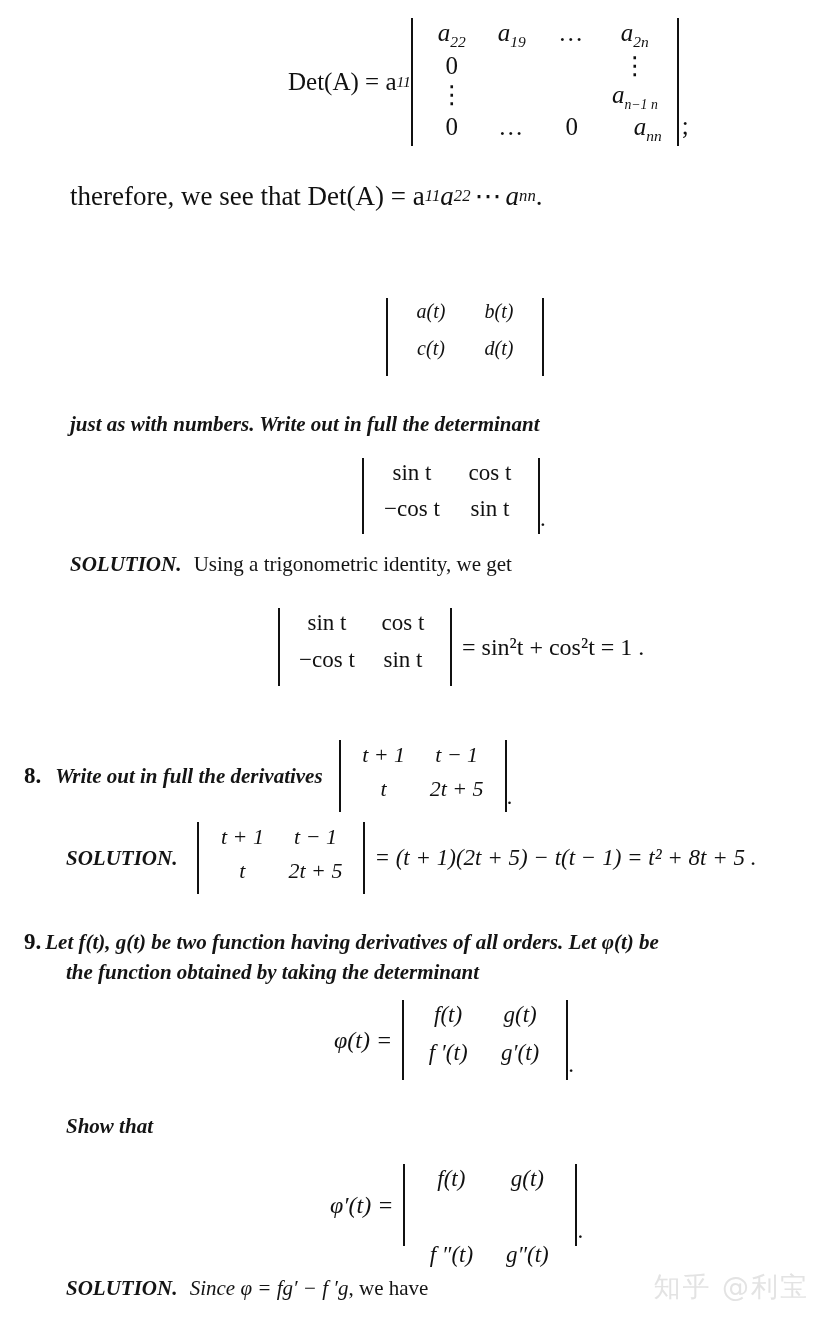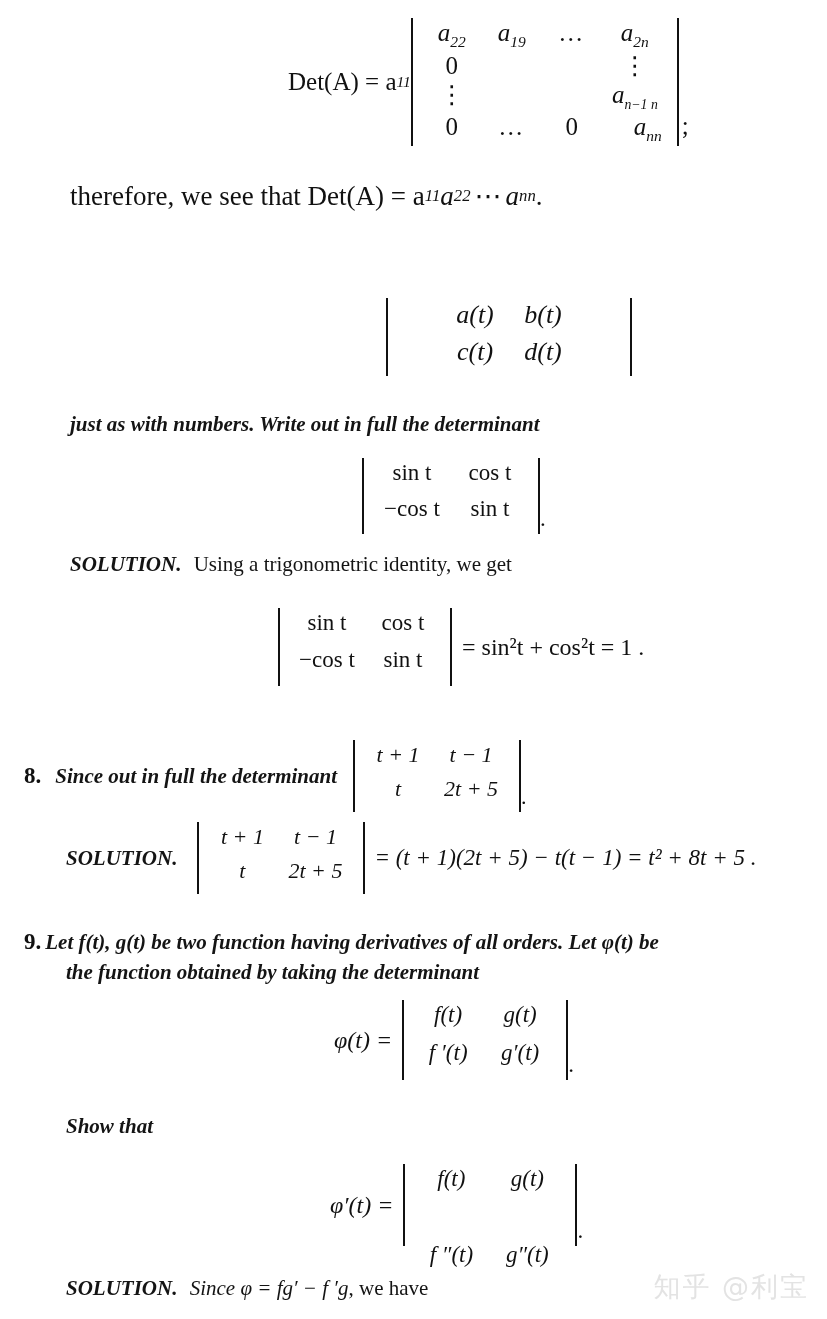--- a/index.html
+++ b/index.html
@@ -156,21 +156,21 @@
         <sub>22</sub>
         <span style="padding:0 4px;">⋯</span>
         <span class="mi">a</span>
         <sub>nn</sub>
         <span>.</span>
     </span>
   </div>
 
 
   <div class="blk" style="left:386px; top:298px;">
-    <span class="det" style="height:78px; font-size:26px;gap:44px;">
+    <span class="det" style="height:78px; font-size:20px;">
       <span class="bar"></span>
       <span class="det-body" style="display:flex; flex-direction:column; justify-content:center;">
         <span class="row" style="height:38px;">
           <span class="cell mi" style="width:56px;">a(t)</span>
           <span class="cell mi" style="width:56px;">b(t)</span>
         </span>
         <span class="row" style="height:38px;">
           <span class="cell mi" style="width:56px;">c(t)</span>
           <span class="cell mi" style="width:56px;">d(t)</span>
         </span>
@@ -220,21 +220,21 @@
         </span>
         <span class="bar"></span>
       </span>
       <span style="font-size:24px; margin-left:6px;">= sin²t + cos²t = 1 .</span>
     </span>
   </div>
 
   <div class="blk" style="left:24px; top:740px;">
     <span class="eqline">
       <span class="num-label">8.</span>
-      <span class="body-text ital" style="margin-left:10px;">Since out in full the determinant</span>
+      <span class="body-text ital" style="margin-left:10px;">Write out in full the derivatives</span>
       <span class="det" style="height:72px; font-size:22px; margin-left:12px;">
         <span class="bar"></span>
         <span class="det-body" style="display:flex; flex-direction:column; justify-content:center;">
           <span class="row" style="height:35px;">
             <span class="cell mi" style="width:56px;">t + 1</span>
             <span class="cell mi" style="width:66px;">t − 1</span>
           </span>
           <span class="row" style="height:35px;">
             <span class="cell mi" style="width:56px;">t</span>
             <span class="cell mi" style="width:66px;">2t + 5</span>

